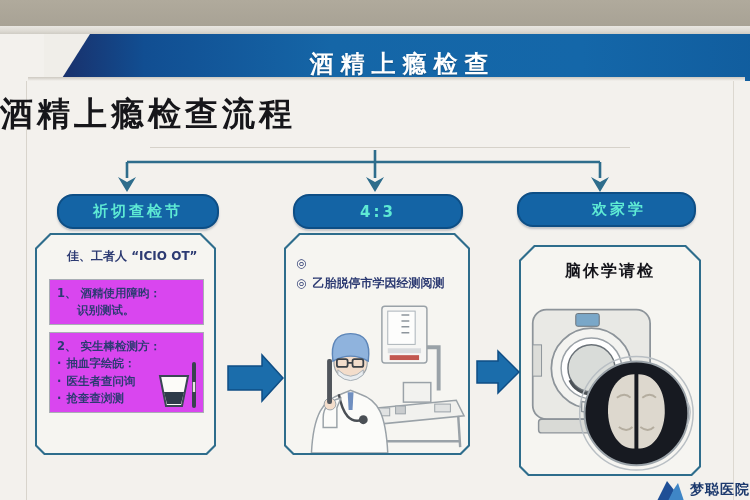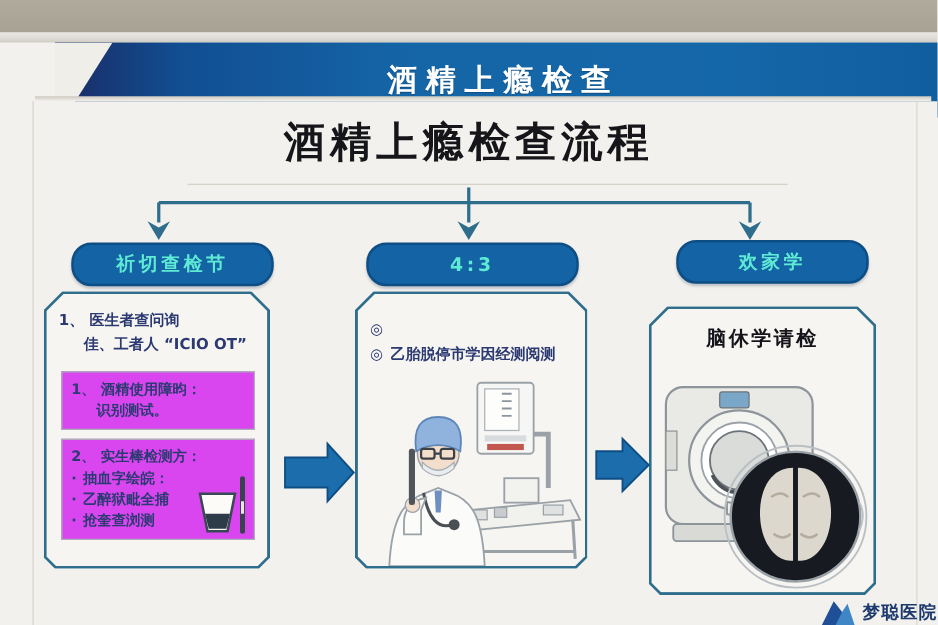--- a/index.html
+++ b/index.html
@@ -20,33 +20,33 @@
   .banner::before{content:"";position:absolute;left:0;top:0;width:80px;height:100%;
     background:#f0eee9;clip-path:polygon(0 0,46px 0,8px 100%,0 100%);}
   .banner-title{color:#ffffff;font-size:24px;font-weight:bold;letter-spacing:7px;
     text-shadow:0 1px 1px rgba(0,0,0,.25);}
   .banner-shadow{position:absolute;left:28px;top:77px;width:717px;height:4px;
     background:linear-gradient(180deg,#cdc9c1,#f3f1ed);}
   
   .board{position:absolute;left:0;top:81px;width:750px;height:419px;background:#f3f1ed;}
   .edge-line-left{position:absolute;left:26px;top:81px;width:1px;height:419px;background:#d8d4cc;}
   .edge-line-right{position:absolute;left:733px;top:81px;width:1px;height:419px;background:#dcd8d0;}
-  .poster-title{position:absolute;left:0;top:92px;width:750px;text-align:center;
+  .poster-title{position:absolute;left:0;top:92px;width:750px;text-align:left;
     font-size:33px;font-weight:bold;color:#16161a;letter-spacing:4px;}
   .title-underline{position:absolute;left:150px;top:147px;width:480px;height:1px;
     background:#d6d2ca;}
   .connector{position:absolute;left:0;top:140px;width:750px;height:95px;}
   
   .pill{position:absolute;height:31px;border-radius:16px;background:#1464a5;
     border:2px solid #0d4e85;display:flex;align-items:center;justify-content:center;
     box-shadow:0 2px 2px rgba(40,60,90,.25);}
   .pill span{color:#5eead4;font-size:15px;font-weight:bold;letter-spacing:3px;}
   .pill-1{left:57px;top:194px;width:158px;}
   .pill-2{left:293px;top:194px;width:166px;}
-  .pill-3{left:541px;top:192px;width:150px;}
+  .pill-3{left:517px;top:192px;width:150px;padding-left:25px;}
   
   .fbox{position:absolute;background:#2e6d8c;
     clip-path:polygon(15px 0,calc(100% - 15px) 0,100% 15px,100% calc(100% - 9px),
       calc(100% - 9px) 100%,9px 100%,0 calc(100% - 9px),0 15px);}
   .fbox-inner{position:absolute;left:2px;top:2px;right:2px;bottom:2px;background:#f6f5f1;
     clip-path:polygon(14px 0,calc(100% - 14px) 0,100% 14px,100% calc(100% - 8px),
       calc(100% - 8px) 100%,8px 100%,0 calc(100% - 8px),0 14px);}
   .box-1{left:35px;top:233px;width:181px;height:222px;}
   .box-2{left:284px;top:233px;width:186px;height:222px;}
   .box-3{left:519px;top:245px;width:182px;height:231px;}
@@ -100,35 +100,34 @@
 <div class="pill pill-2">
   <span>4:3</span>
 </div>
 <div class="pill pill-3">
   <span>欢家学</span>
 </div>
 
 <div class="fbox box-1">
   <div class="fbox-inner">
     <div class="box1-content navy">
-      <div>1、 医生者查问询</div>
       <div class="indent">佳、工者人 “ICIO OT”</div>
       <div class="subbox subbox-first navy">
         <div>1、 酒精使用障昀：</div>
         <div class="indent">识别测试。</div>
       </div>
       <div class="subbox navy">
         <div>2、 实生棒检测方：</div>
         <div class="bullet-row">
           <span class="mark">·</span>
           <span>抽血字绘皖：</span>
         </div>
         <div class="bullet-row">
           <span class="mark">·</span>
-          <span>乙醉狱毗全捕</span>
+          <span>医生者查问询</span>
         </div>
         <div class="bullet-row">
           <span class="mark">·</span>
           <span>抢奎查浏测</span>
         </div>
         <svg class="cup-art" width="44" height="50" viewBox="0 0 44 50">
           <path d="M4,16 L10,46 H26 L32,16 Z" fill="#fcfbf8" stroke="#3a4754" stroke-width="2"></path>
           <path d="M8,32 L11,44 H25 L28,32 Z" fill="#2e3b49"></path>
           <rect x="36" y="2" width="4" height="46" rx="2" fill="#39424d"></rect>
           <rect x="36.8" y="22" width="2.4" height="10" fill="#e8e6e1"></rect>

